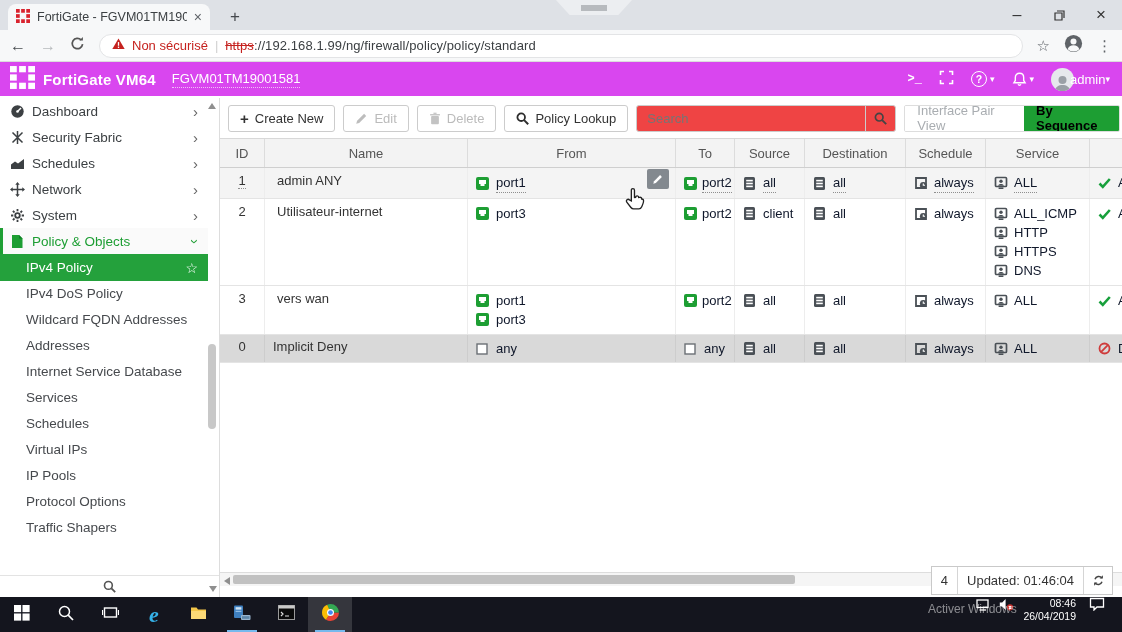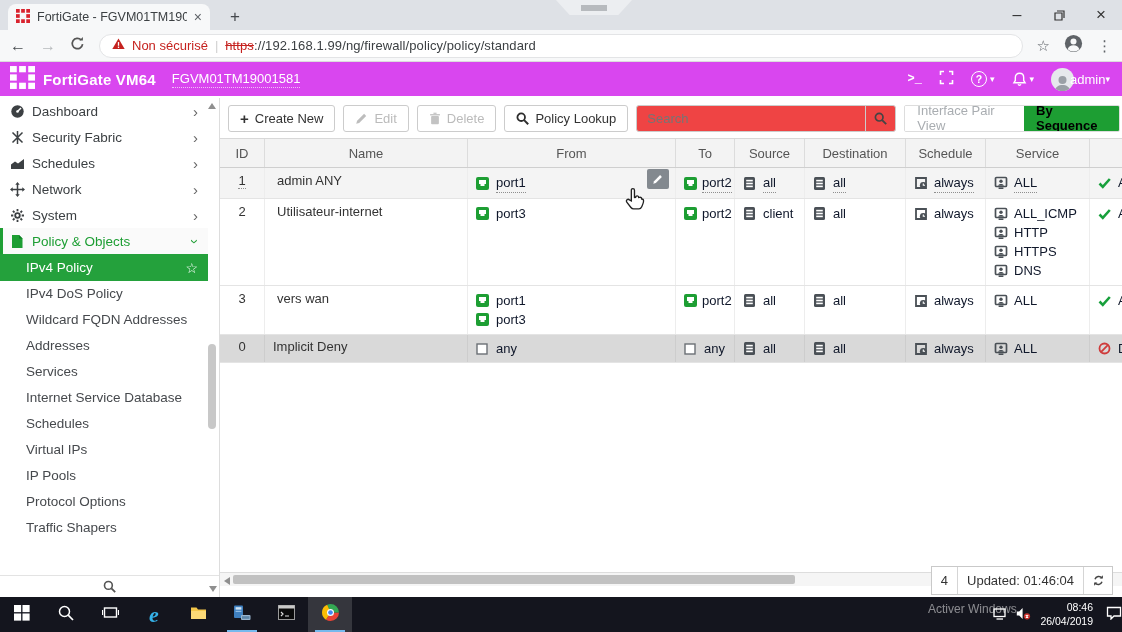--- a/index.html
+++ b/index.html
@@ -99,21 +99,21 @@
 .refbtn{width:29px;height:100%;border-left:1px solid #d5d5d5;display:flex;align-items:center;justify-content:center}
 
 
 .taskbar{position:absolute;left:0;right:0;bottom:0;height:35px;background:#14151e}
 .tb-icons{display:flex;height:100%}
 .tb-btn{width:44px;height:100%;display:flex;align-items:center;justify-content:center;position:relative}
 .tb-btn.active{background:rgba(255,255,255,.14)}
 .tb-btn.running::after{content:"";position:absolute;left:7px;right:7px;bottom:0;height:2px;background:#76b9ed}
 .ie-e{color:#35b1e8;font-size:22px;font-style:italic;font-weight:bold;font-family:"Liberation Serif",serif;line-height:1}
 .watermark{position:absolute;left:928px;top:5px;font-size:12px;color:rgba(255,255,255,.5);pointer-events:none;white-space:nowrap;z-index:3}
-.tray{position:absolute;right:0;top:0;height:100%;display:flex;align-items:center;gap:9px}
+.tray{position:absolute;right:17px;top:0;height:100%;display:flex;gap:9px}
 .tray-clock{color:#fff;font-size:10.5px;text-align:right;line-height:1.25}
 </style>
 </head>
 <body>
 
 <div class="screen">
 
   <div class="tabstrip">
     <div class="tab">
       <span><svg width="14" height="14" viewBox="0 0 15 15">
@@ -289,22 +289,22 @@
             <span class="s-label">Policy &amp; Objects</span>
             <span class="chev-down">›</span>
           </div>
           <div class="side-item selected">
             <span class="s-label">IPv4 Policy</span>
             <span class="star">☆</span>
           </div>
           <div class="side-sub">IPv4 DoS Policy</div>
           <div class="side-sub">Wildcard FQDN Addresses</div>
           <div class="side-sub">Addresses</div>
+          <div class="side-sub">Internet Service Database</div>
           <div class="side-sub">Services</div>
-          <div class="side-sub">Internet Service Database</div>
           <div class="side-sub">Schedules</div>
           <div class="side-sub">Virtual IPs</div>
           <div class="side-sub">IP Pools</div>
           <div class="side-sub">Protocol Options</div>
           <div class="side-sub">Traffic Shapers</div>
         </div>
       <div class="side-search">
         <svg width="13" height="13" viewBox="0 0 13 13">
             <circle cx="5.4" cy="5.4" r="3.9" fill="none" stroke="#555" stroke-width="1.6"></circle>
             <path d="M8.4 8.4L12.2 12.2" stroke="#555" stroke-width="1.8"></path>

